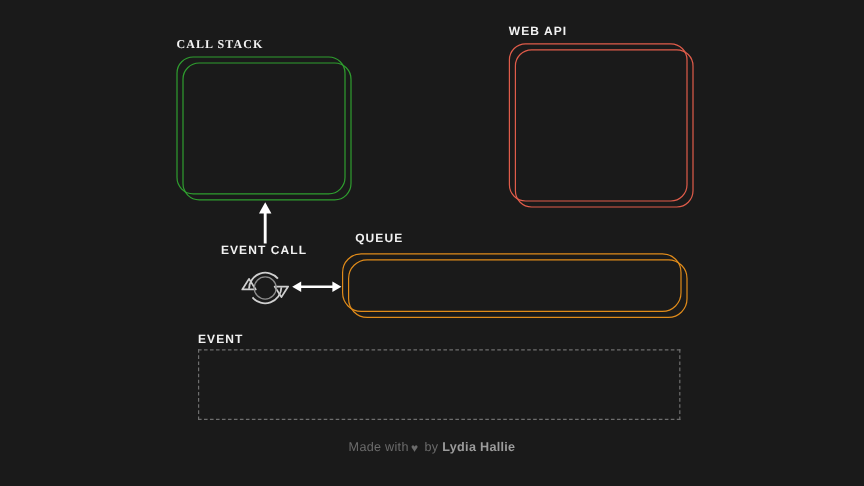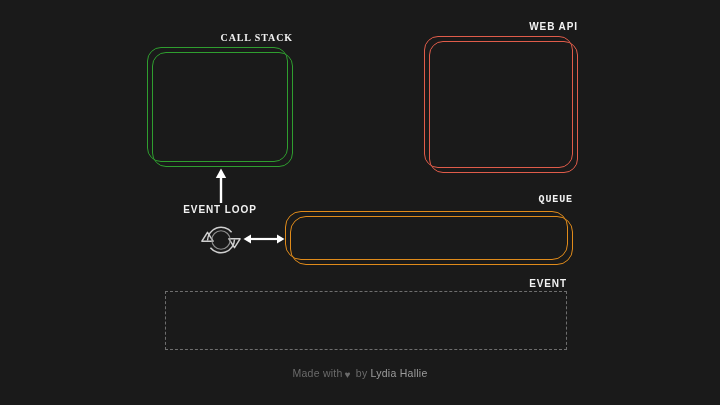--- a/index.html
+++ b/index.html
@@ -22,21 +22,21 @@
     inset: 0;
   }
 
   
   .panel-label {
     position: absolute;
     color: #f2f2f2;
     font-size: 10px;
     font-weight: bold;
     letter-spacing: 0.9px;
-    text-align: right;
+    text-align: left;
     white-space: nowrap;
     line-height: 1;
     user-select: none;
   }
 
   
   .dbox {
     position: absolute;
   }
   .dbox .layer {
@@ -82,21 +82,21 @@
   #web-api-label { left: 424px; top: 22px; width: 154px; }
 
   
   #queue-box {
     left: 285px;
     top: 211px;
     width: 287px;
     height: 53px;
   }
   #queue-box .layer { border-color: #e08b1a; border-radius: 16px; }
-  #queue-label { left: 285px; top: 195px; width: 288px; font-family: Liberation Mono, monospace; }
+  #queue-label { left: 296px; top: 195px; width: 288px; }
 
   
   #output-box {
     position: absolute;
     left: 165px;
     top: 291px;
     width: 402px;
     height: 59px;
     border: 1.4px dashed #6e6e6e;
     box-sizing: border-box;
@@ -149,21 +149,21 @@
   }
   #footer .heart {
     color: #6b6b6b;
     font-size: 10px;
     margin: 0 2px;
     display: inline-block;
     transform: translateY(0.5px);
   }
   #footer .author {
     color: #9c9c9c;
-    font-weight: normal;
+    font-weight: bold;
   }
   #footer .by {
     margin-left: 3px;
   }
 </style>
 </head>
 <body>
 
 <div class="stage">
 
@@ -181,21 +181,21 @@
 
   <div class="panel-label" id="queue-label">QUEUE</div>
   <div class="dbox" id="queue-box">
     <div class="layer outer"></div>
     <div class="layer inner"></div>
   </div>
 
   <div class="panel-label" id="output-label">EVENT</div>
   <div id="output-box"></div>
 
-  <div class="panel-label" id="event-loop-label">EVENT LOOP</div>
+  <div class="panel-label" id="event-loop-label">EVENT CALL</div>
 
   <svg id="event-loop-icon" viewBox="0 0 42 42">
 
     <path d="M7.5 21.6 A13.6 13.6 0 0 1 31.6 13.2" fill="none" stroke="#cfcfcf" stroke-width="1.5"></path>
     <polygon points="7.5,13.4 13.1,22.2 1.9,22.2" fill="none" stroke="#cfcfcf" stroke-width="1.5" stroke-linejoin="round"></polygon>
 
     <path d="M34.5 20.4 A13.6 13.6 0 0 1 10.4 28.8" fill="none" stroke="#cfcfcf" stroke-width="1.5"></path>
     <polygon points="34.5,28.6 40.1,19.8 28.9,19.8" fill="none" stroke="#cfcfcf" stroke-width="1.5" stroke-linejoin="round"></polygon>
 
     <circle cx="21" cy="21" r="9.2" fill="none" stroke="#8d8d8d" stroke-width="1.1"></circle>

